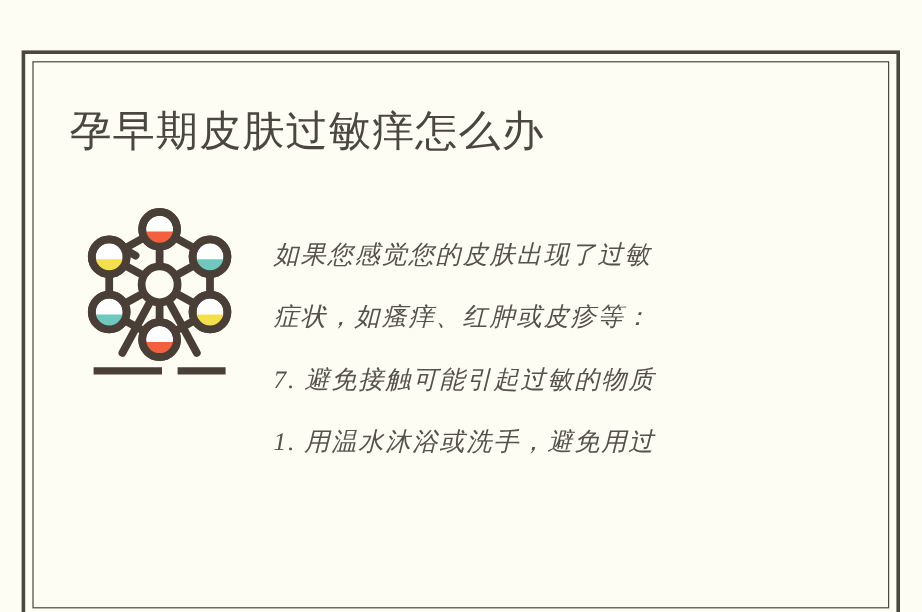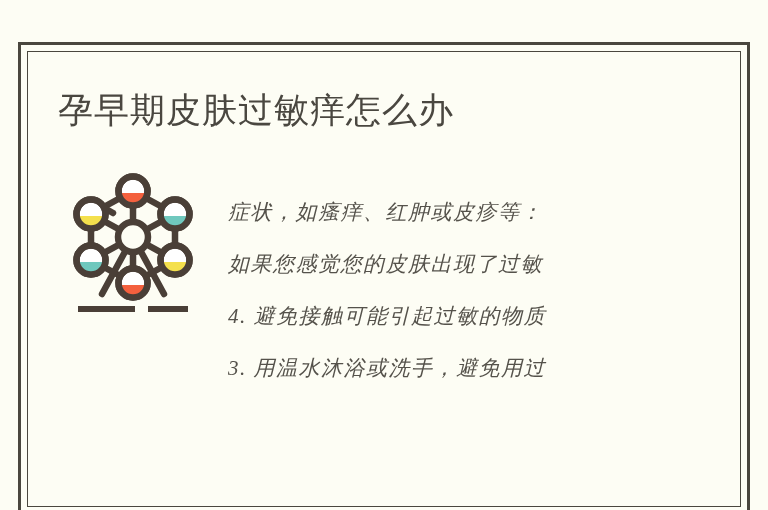--- a/index.html
+++ b/index.html
@@ -168,20 +168,20 @@
         </g>
 
         <g stroke="#4A3F37" stroke-width="6" stroke-linecap="butt">
           <line x1="6" y1="137" x2="63" y2="137"></line>
           <line x1="76" y1="137" x2="116" y2="137"></line>
         </g>
       </svg>
     </div>
 
     <div class="body-text">
+      <div class="body-line">如果您感觉您的皮肤出现了过敏</div>
       <div class="body-line">症状，如瘙痒、红肿或皮疹等：</div>
-      <div class="body-line">如果您感觉您的皮肤出现了过敏</div>
-      <div class="body-line">4. 避免接触可能引起过敏的物质</div>
-      <div class="body-line">3. 用温水沐浴或洗手，避免用过</div>
+      <div class="body-line">7. 避免接触可能引起过敏的物质</div>
+      <div class="body-line">1. 用温水沐浴或洗手，避免用过</div>
     </div>
 
   </div>
 </div>
 
 </body></html>

